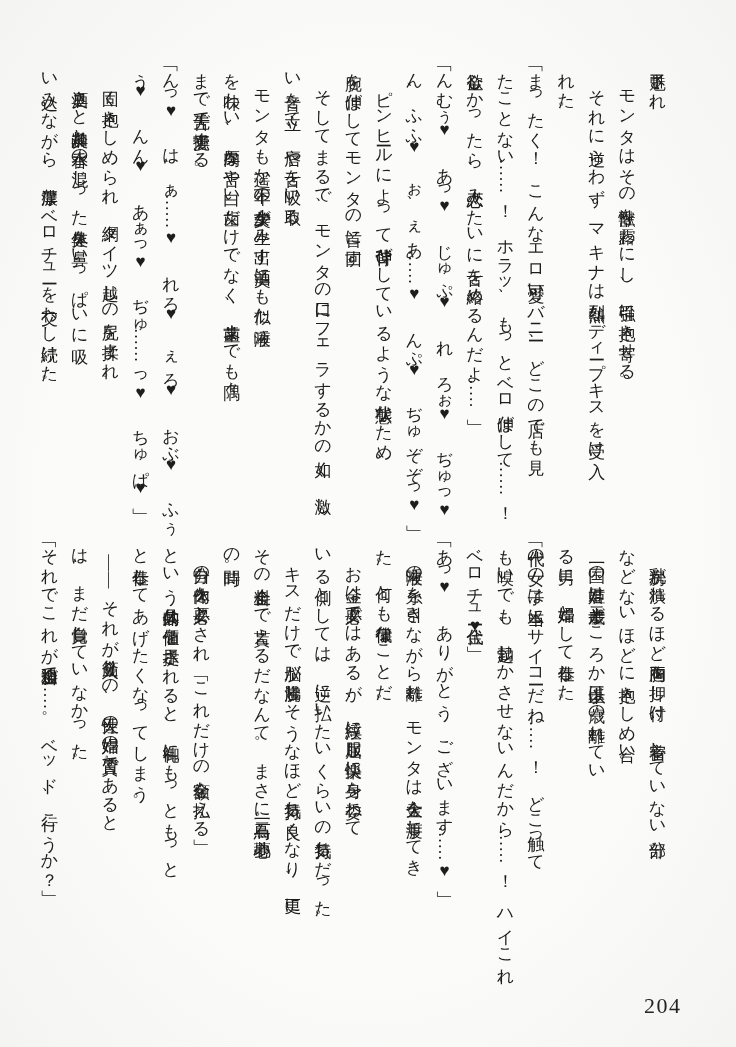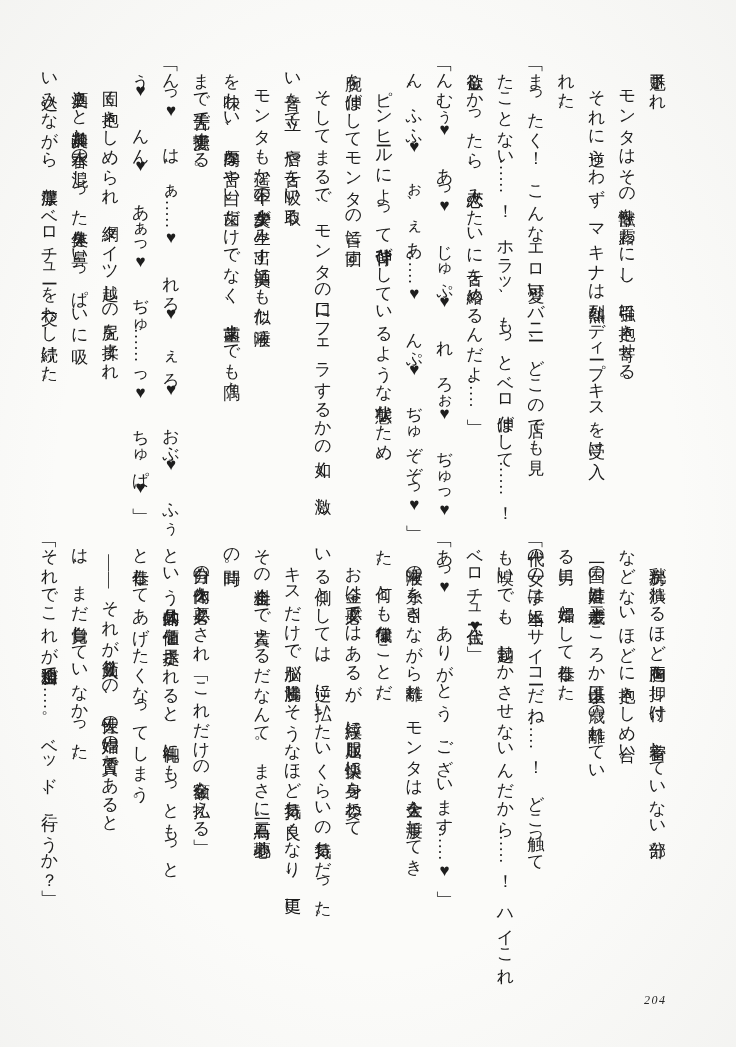--- a/index.html
+++ b/index.html
@@ -36,25 +36,24 @@
   }
   .block-top    { top: 61px;  }
   .block-bottom { top: 537px; }
   .text-block .col {
     white-space: pre;           
   }
   .page-number {
     position: absolute;
     left: 644px;
     top: 993px;
-    font-size: 12px;
+    font-size: 22px;
     letter-spacing: 1.5px;
     color: #242424;
     writing-mode: horizontal-tb;
-    font-style: italic;
   }
 </style>
 </head>
 <body>
 
 <div class="page">
   <div class="text-block block-top">
       <div class="col">魅了され。</div>
       <div class="col">　モンタはその獣性を露わにし、強引に抱き寄せる。</div>
       <div class="col">　それに逆らわず、マキナは熱烈なディープキスを受け入</div>

